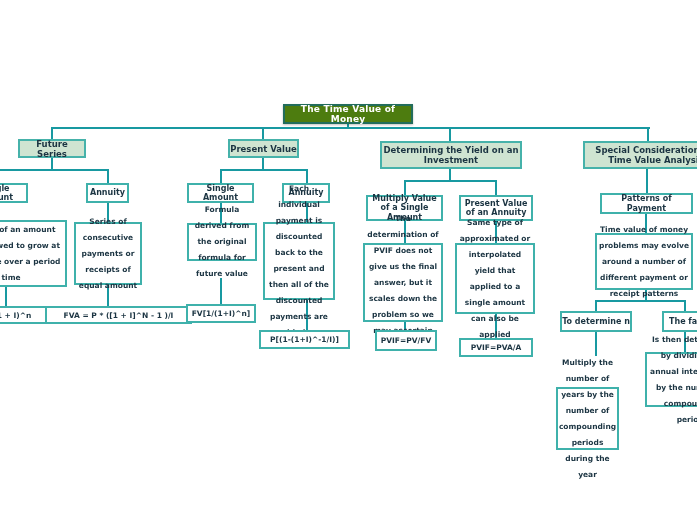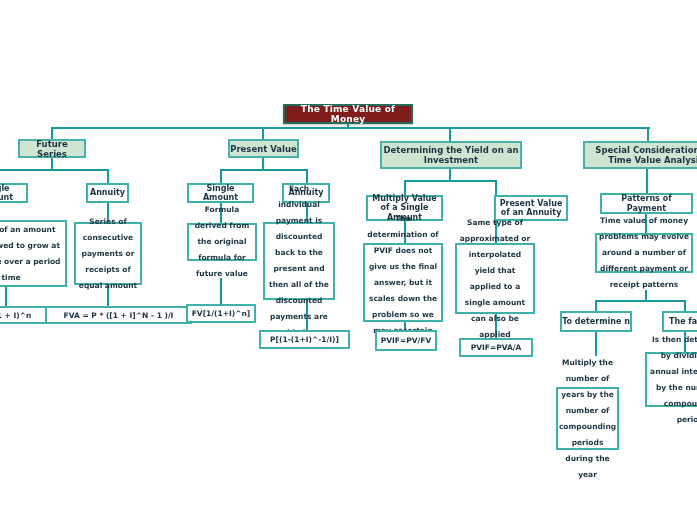--- a/index.html
+++ b/index.html
@@ -18,21 +18,21 @@
     box-sizing:border-box;
     display:flex;align-items:center;justify-content:center;
     text-align:center;
     font-weight:bold;
     color:#1B3442;
     background:#ffffff;
     border:2px solid #3FB1AB;
     z-index:2;
   }
   .root{
-    background:#7f1d1d;
+    background:#4d7c0f;
     border:2px solid #226D5C;
     color:#ffffff;
     font-size:9px;
     letter-spacing:.2px;
     box-shadow:0 1px 2px rgba(0,0,0,.25);
   }
   .cat{
     background:#CFE4D1;
     border:2px solid #46B2AA;
     font-size:8.5px;
@@ -106,26 +106,26 @@
   <div class="box formula" style="left:45px;top:306px;width:147px;height:18px;">FVA = P * ([1 + I]^N - 1 )/I</div>
 
   <div class="box node" style="left:187px;top:183px;width:67px;height:20px;">Single Amount</div>
   <div class="box node" style="left:282px;top:183px;width:48px;height:20px;">Annuity</div>
   <div class="box desc" style="left:187px;top:223px;width:70px;height:38px;">Formula derived from the original formula for future value</div>
   <div class="box desc" style="left:263px;top:222px;width:72px;height:78px;">Each individual payment is discounted back to the present and then all of the discounted payments are added up</div>
   <div class="box formula" style="left:186px;top:304px;width:70px;height:19px;">FV[1/(1+I)^n]</div>
   <div class="box formula" style="left:259px;top:330px;width:91px;height:19px;">P[(1-(1+I)^-1/I)]</div>
 
   <div class="box node" style="left:366px;top:195px;width:77px;height:26px;">Multiply Value of a Single Amount</div>
-  <div class="box node" style="left:459px;top:195px;width:74px;height:26px;margin-left:35px;">Present Value of an Annuity</div>
+  <div class="box node" style="left:459px;top:195px;width:74px;height:26px;">Present Value of an Annuity</div>
   <div class="box desc" style="left:363px;top:243px;width:80px;height:79px;">The determination of PVIF does not give us the final answer, but it scales down the problem so we may ascertain the answer</div>
   <div class="box desc" style="left:455px;top:243px;width:80px;height:71px;">Same type of approximated or interpolated yield that applied to a single amount can also be applied</div>
   <div class="box formula" style="left:375px;top:330px;width:62px;height:21px;">PVIF=PV/FV</div>
   <div class="box formula" style="left:459px;top:338px;width:74px;height:19px;">PVIF=PVA/A</div>
 
   <div class="box node" style="left:600px;top:193px;width:93px;height:21px;">Patterns of Payment</div>
-  <div class="box desc" style="left:595px;top:233px;width:98px;height:40px;">Time value of money problems may evolve around a number of different payment or receipt patterns</div>
+  <div class="box desc" style="left:595px;top:233px;width:98px;height:57px;">Time value of money problems may evolve around a number of different payment or receipt patterns</div>
   <div class="box node" style="left:560px;top:311px;width:72px;height:21px;">To determine n</div>
   <div class="box node clipnode" style="left:662px;top:311px;width:47px;height:21px;">The factor for i</div>
   <div class="box desc" style="left:556px;top:355px;width:63px;height:63px;margin-top:32px;">Multiply the number of years by the number of compounding periods during the year</div>
   <div class="box desc" style="left:645px;top:352px;width:95px;height:55px;">Is then determined by dividing the annual interest rate by the number of compounding periods</div>
 
 </div>
 
 </body></html>

